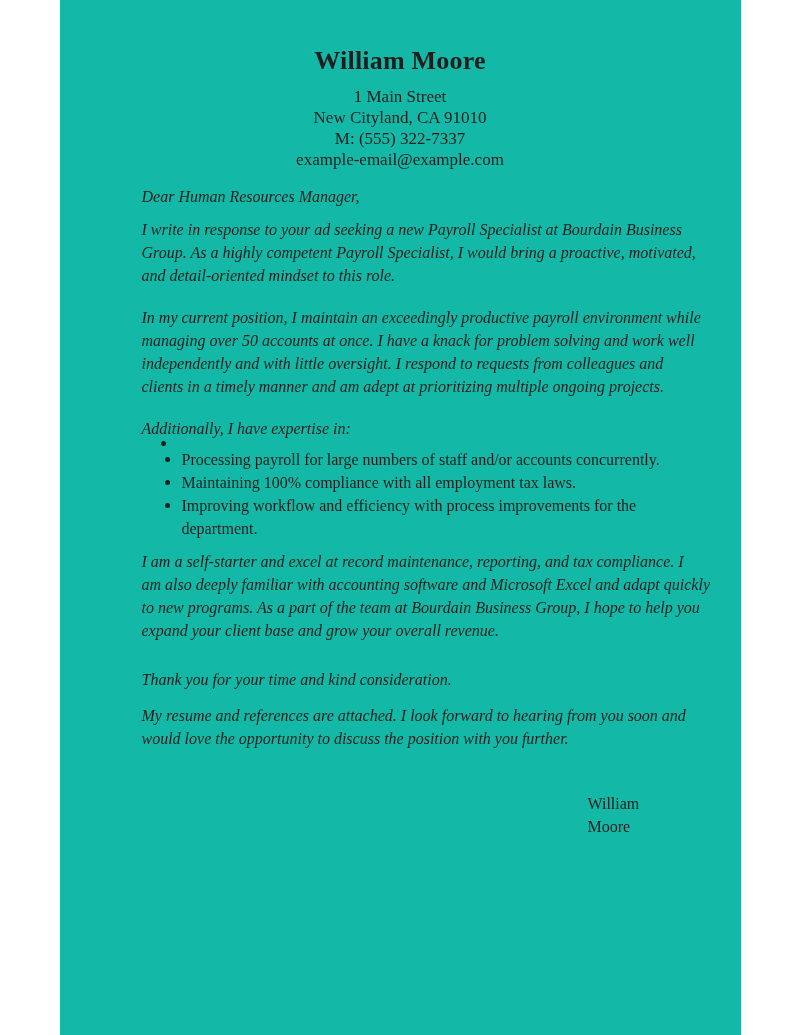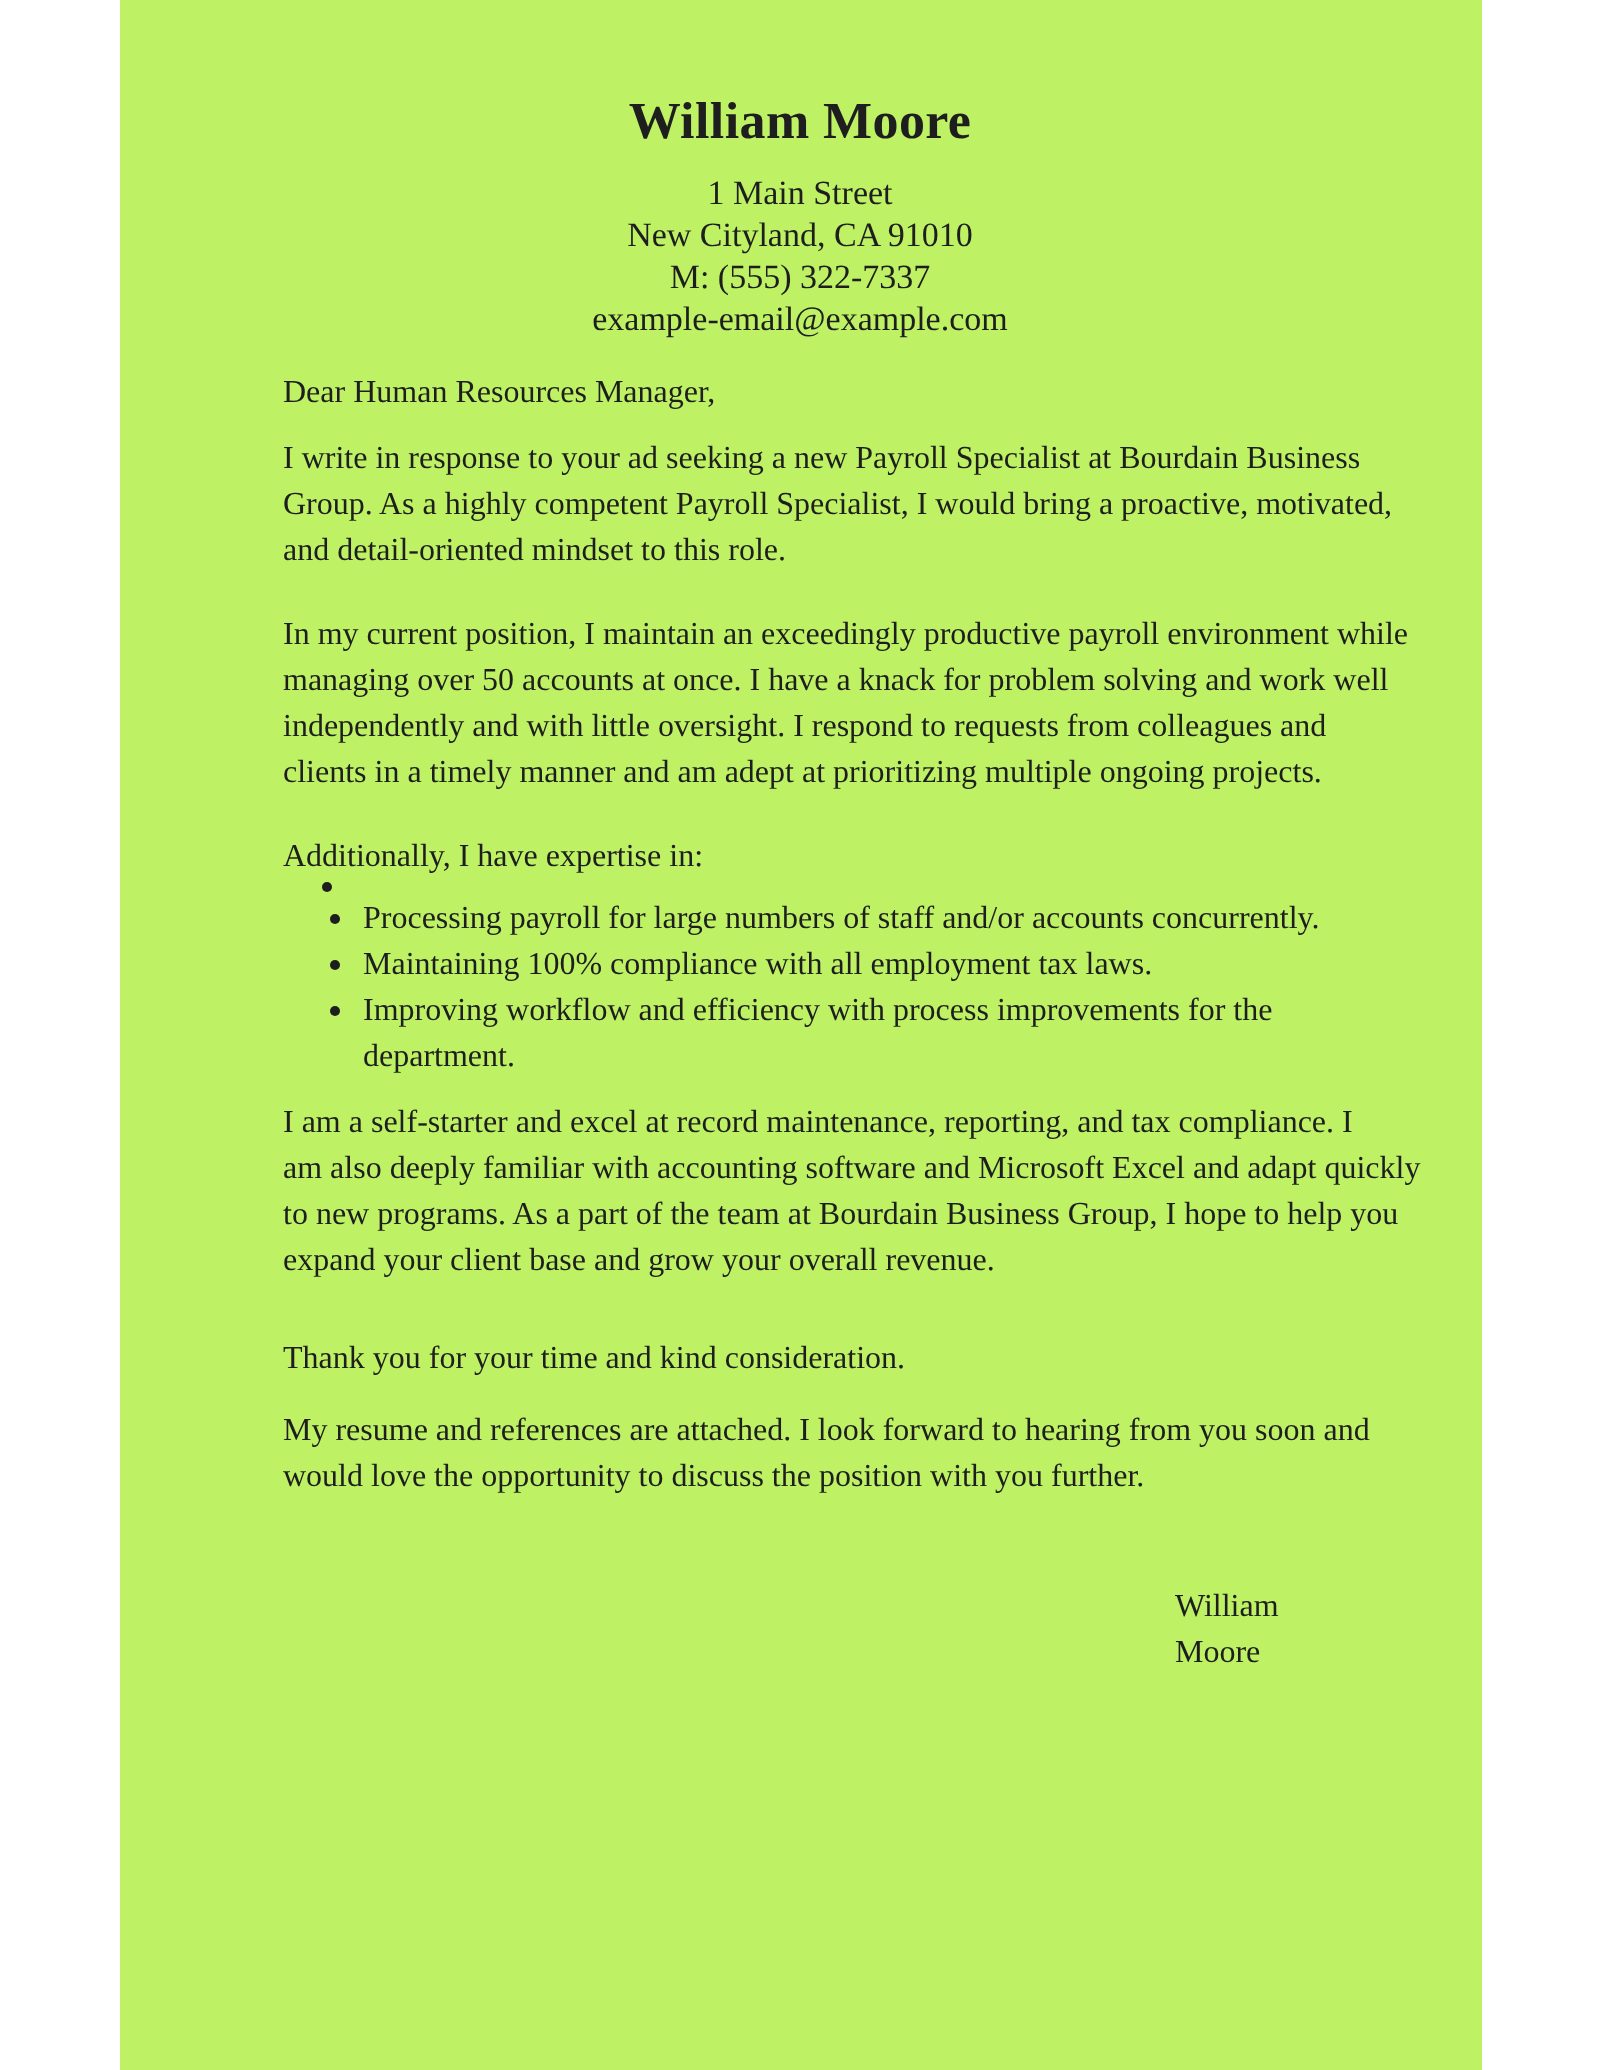--- a/index.html
+++ b/index.html
@@ -5,21 +5,21 @@
   html, body {
     margin: 0;
     padding: 0;
     background: #ffffff;
   }
   .page {
     position: relative;
     width: 681px;
     height: 1035px;
     margin: 0 auto;
-    background: #bef264;
+    background: #14b8a6;
     box-sizing: border-box;
     padding: 46px 82px 0 82px;
     font-family: "Liberation Serif", "DejaVu Serif", serif;
     color: #1e1e1e;
     overflow: hidden;
   }
   .sender-name {
     margin: 0;
     font-size: 26px;
     font-weight: bold;
@@ -34,20 +34,21 @@
     line-height: 21px;
     white-space: pre-line;
   }
   .body-text {
     font-size: 16px;
     line-height: 23px;
   }
   .para {
     margin: 0 0 19px 0;
     white-space: pre;
+    font-style: italic;
   }
   .salutation {
     margin-top: 15px;
     margin-bottom: 10px;
   }
   .expertise-intro {
     margin-bottom: 0;
   }
   .empty-bullet-row {
     height: 8px;

